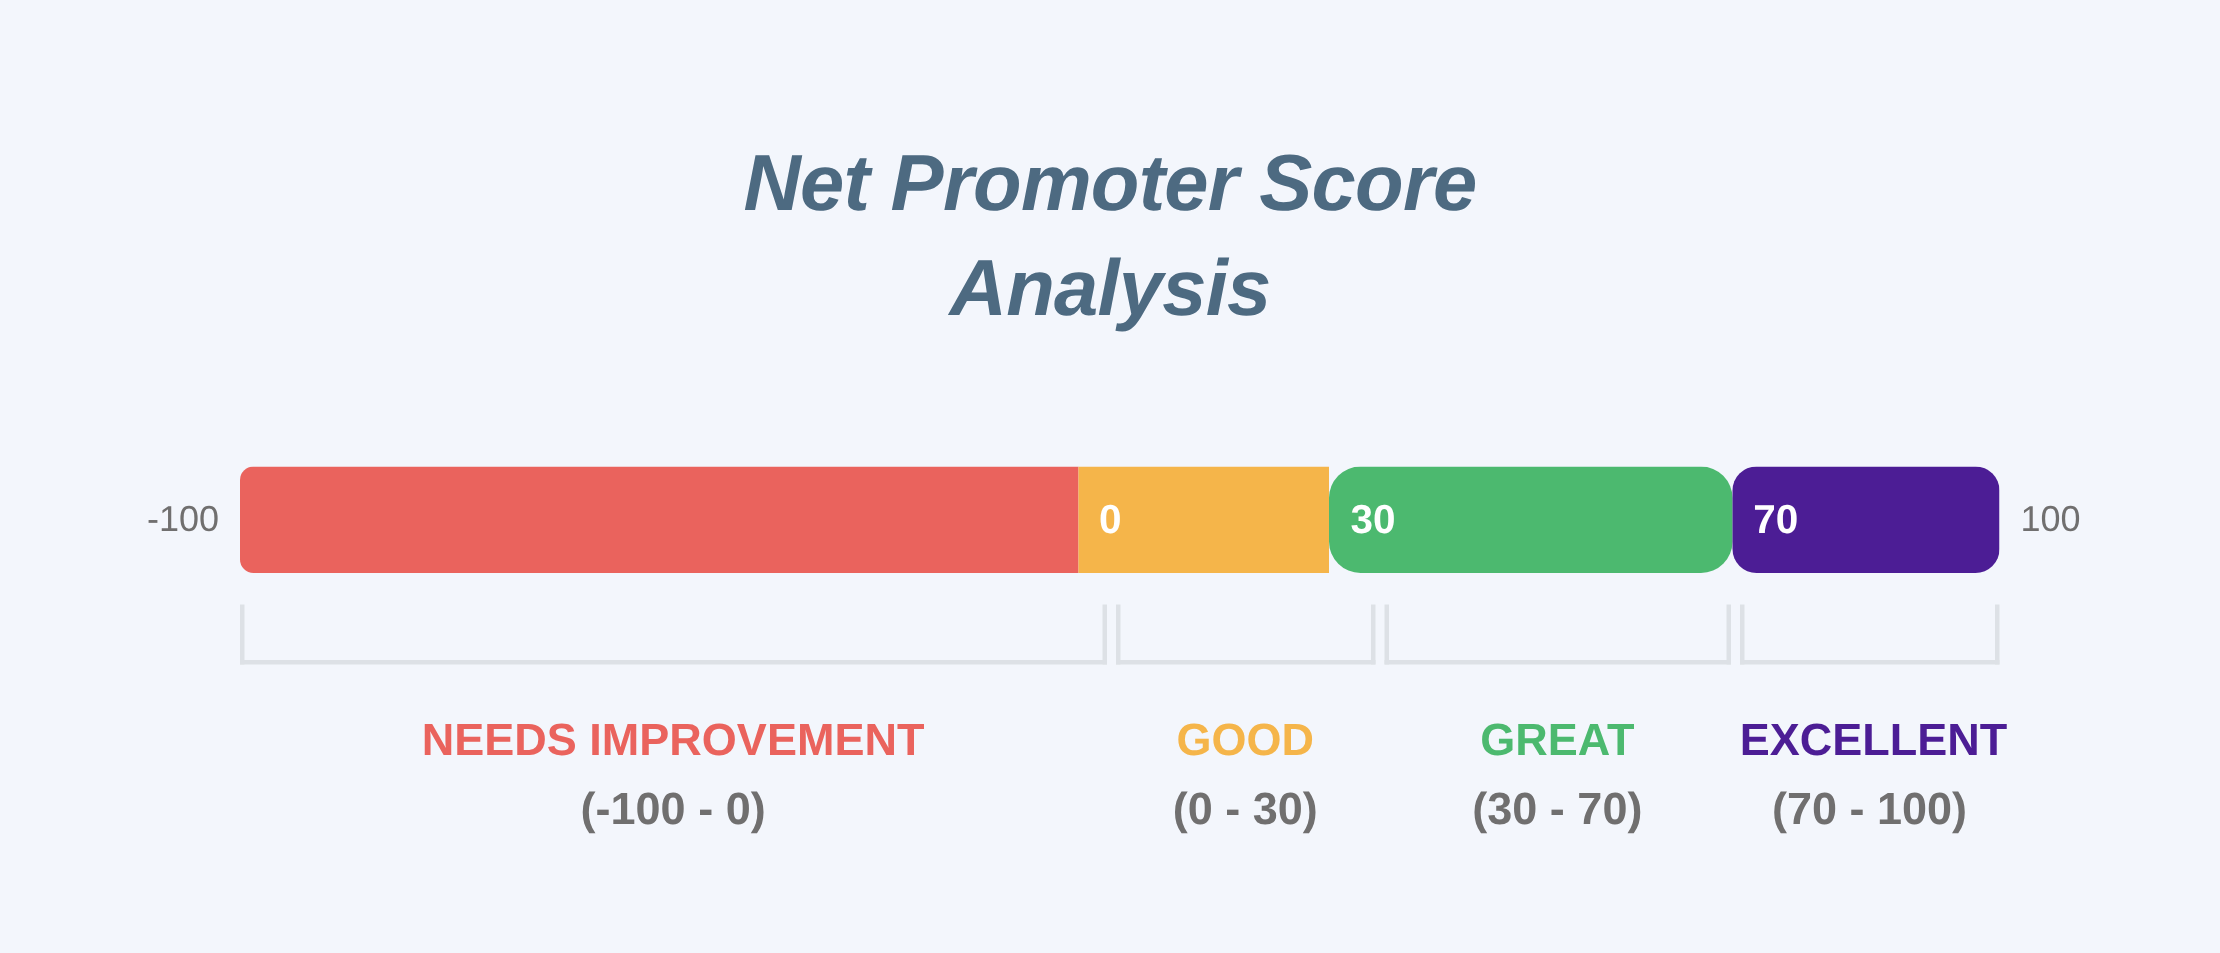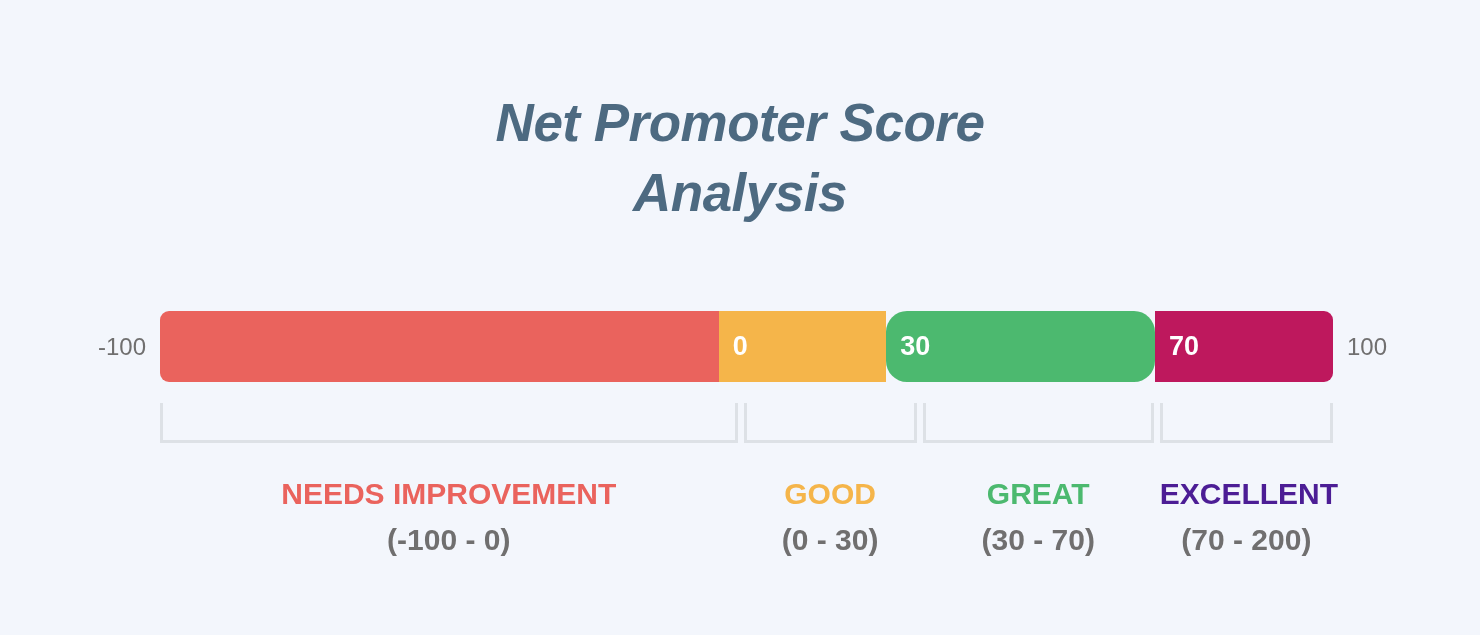--- a/index.html
+++ b/index.html
@@ -154,21 +154,21 @@
 <div id="scale-row">
   <div id="axis-min-label">-100</div>
   <div id="scale-bar">
       <div class="scale-segment" style="width: 586.5px; background: rgb(234, 99, 93);"></div>
       <div class="scale-segment" style="width: 175.95px; background: rgb(245, 181, 74);">
         <span class="segment-value">0</span>
       </div>
       <div class="scale-segment" style="width: 282px; background: rgb(76, 185, 111); border-radius: 21px;">
         <span class="segment-value">30</span>
       </div>
-      <div class="scale-segment" style="width: 187px; background: #be185d;">
+      <div class="scale-segment" style="width: 187px; background: #4c1d95; border-radius: 16px;">
         <span class="segment-value">70</span>
       </div>
     </div>
   <div id="axis-max-label">100</div>
 </div>
 
 <div id="bracket-row">
     <div class="bracket" style="width: 577.5px;"></div>
     <div class="bracket" style="width: 173.25px;"></div>
     <div class="bracket" style="width: 231px;"></div>
@@ -183,15 +183,15 @@
     <div class="caption" style="width: 173.25px;">
       <span class="caption-name" style="color: rgb(245, 181, 74);">GOOD</span>
       <span class="caption-range">(0 - 30)</span>
     </div>
     <div class="caption" style="width: 231px;">
       <span class="caption-name" style="color: rgb(76, 185, 111);">GREAT</span>
       <span class="caption-range">(30 - 70)</span>
     </div>
     <div class="caption" style="width: 173.25px;">
       <span class="caption-name" style="color: #4c1d95;">EXCELLENT</span>
-      <span class="caption-range">(70 - 200)</span>
+      <span class="caption-range">(70 - 100)</span>
     </div>
   </div>
 
 </body></html>

